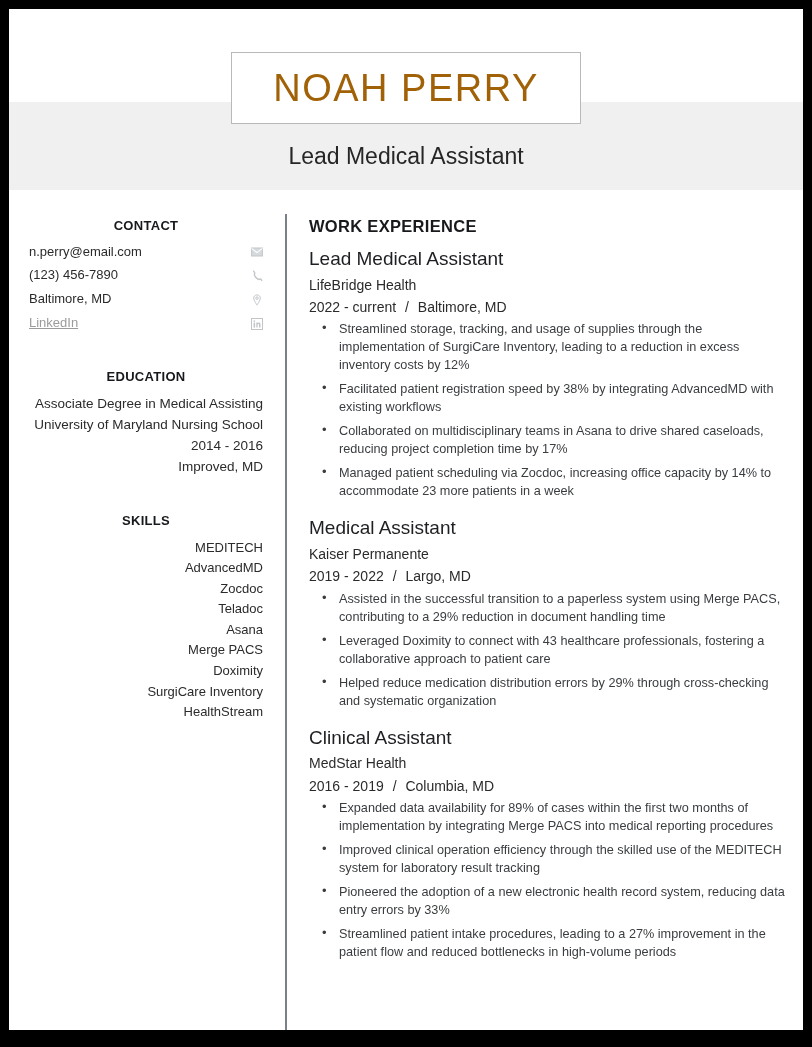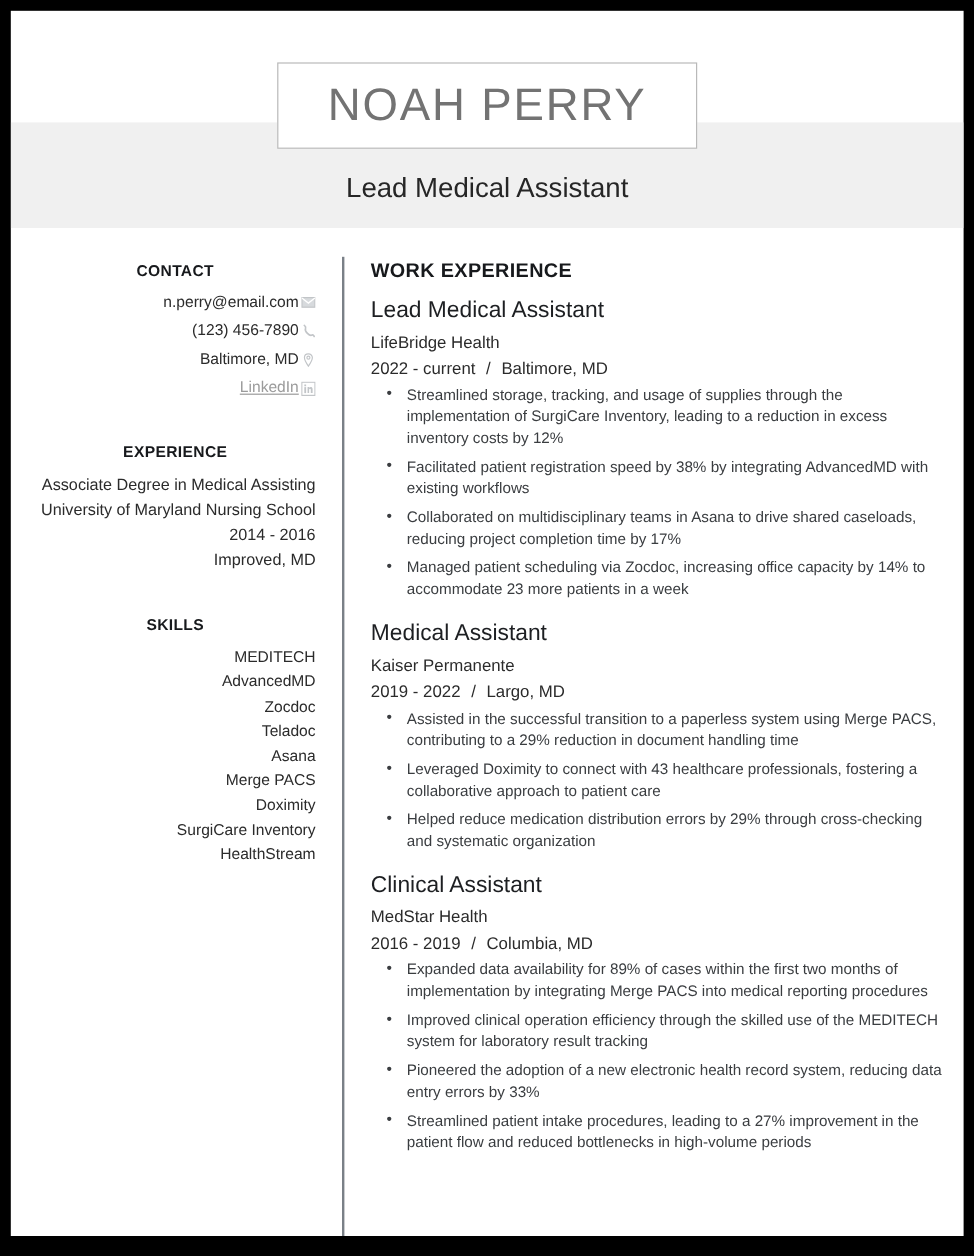--- a/index.html
+++ b/index.html
@@ -48,21 +48,21 @@
     border: 1px solid #b9b9b9;
     box-sizing: border-box;
     display: flex;
     align-items: center;
     justify-content: center;
   }
   .name-text {
     font-size: 38px;
     font-weight: 400;
     letter-spacing: 1.5px;
-    color: #737373;
+    color: #a16207;
     white-space: nowrap;
   }
   .subtitle {
     position: absolute;
     left: 0;
     top: 134px;
     width: 794px;
     text-align: center;
     font-size: 23px;
     font-weight: 400;
@@ -103,21 +103,21 @@
     line-height: 1.2;
     text-align: center;
   }
   .side-heading.contact-h { margin-top: 13px; }
   .side-heading.edu-h { margin-top: 36px; }
   .side-heading.skills-h { margin-top: 37px; }
 
   .contact-row {
     display: flex;
     align-items: center;
-    justify-content: flex-end;
+    justify-content: space-between;
     gap: 2px;
     margin-bottom: 5px;
     font-size: 13px;
     color: #2b2b2b;
     line-height: 1.45;
   }
   .contact-row .c-icon {
     width: 12px;
     height: 12px;
     flex: 0 0 12px;
@@ -255,21 +255,21 @@
           <span class="c-icon">
             <svg width="12" height="12" viewBox="0 0 12 12">
               <rect x="0.5" y="0.5" width="11" height="11" fill="none" stroke="currentColor" stroke-width="1"></rect>
               <rect x="2.6" y="4.6" width="1.5" height="5" fill="#c2c5c8"></rect>
               <rect x="2.6" y="2.4" width="1.5" height="1.5" fill="#c2c5c8"></rect>
               <path d="M5.3 4.6 h1.5 v0.7 c0.4 -0.7 1.3 -0.9 2 -0.5 c0.5 0.3 0.7 0.9 0.7 1.6 v3.2 h-1.5 v-2.8 c0 -0.5 -0.2 -0.8 -0.7 -0.8 c-0.4 0 -0.7 0.3 -0.7 0.8 v2.8 h-1.3 z" fill="#c2c5c8"></path>
             </svg>
           </span>
         </div>
 
-        <div class="side-heading edu-h">EXPERIENCE</div>
+        <div class="side-heading edu-h">EDUCATION</div>
         <div class="edu-block">
           <div class="edu-line">Associate Degree in Medical Assisting</div>
           <div class="edu-line edu-sub">University of Maryland Nursing School</div>
           <div class="edu-line edu-sub">2014 - 2016</div>
           <div class="edu-line edu-sub">Improved, MD</div>
         </div>
 
         <div class="side-heading skills-h">SKILLS</div>
         <div>
           <div class="skill-item">MEDITECH</div>

